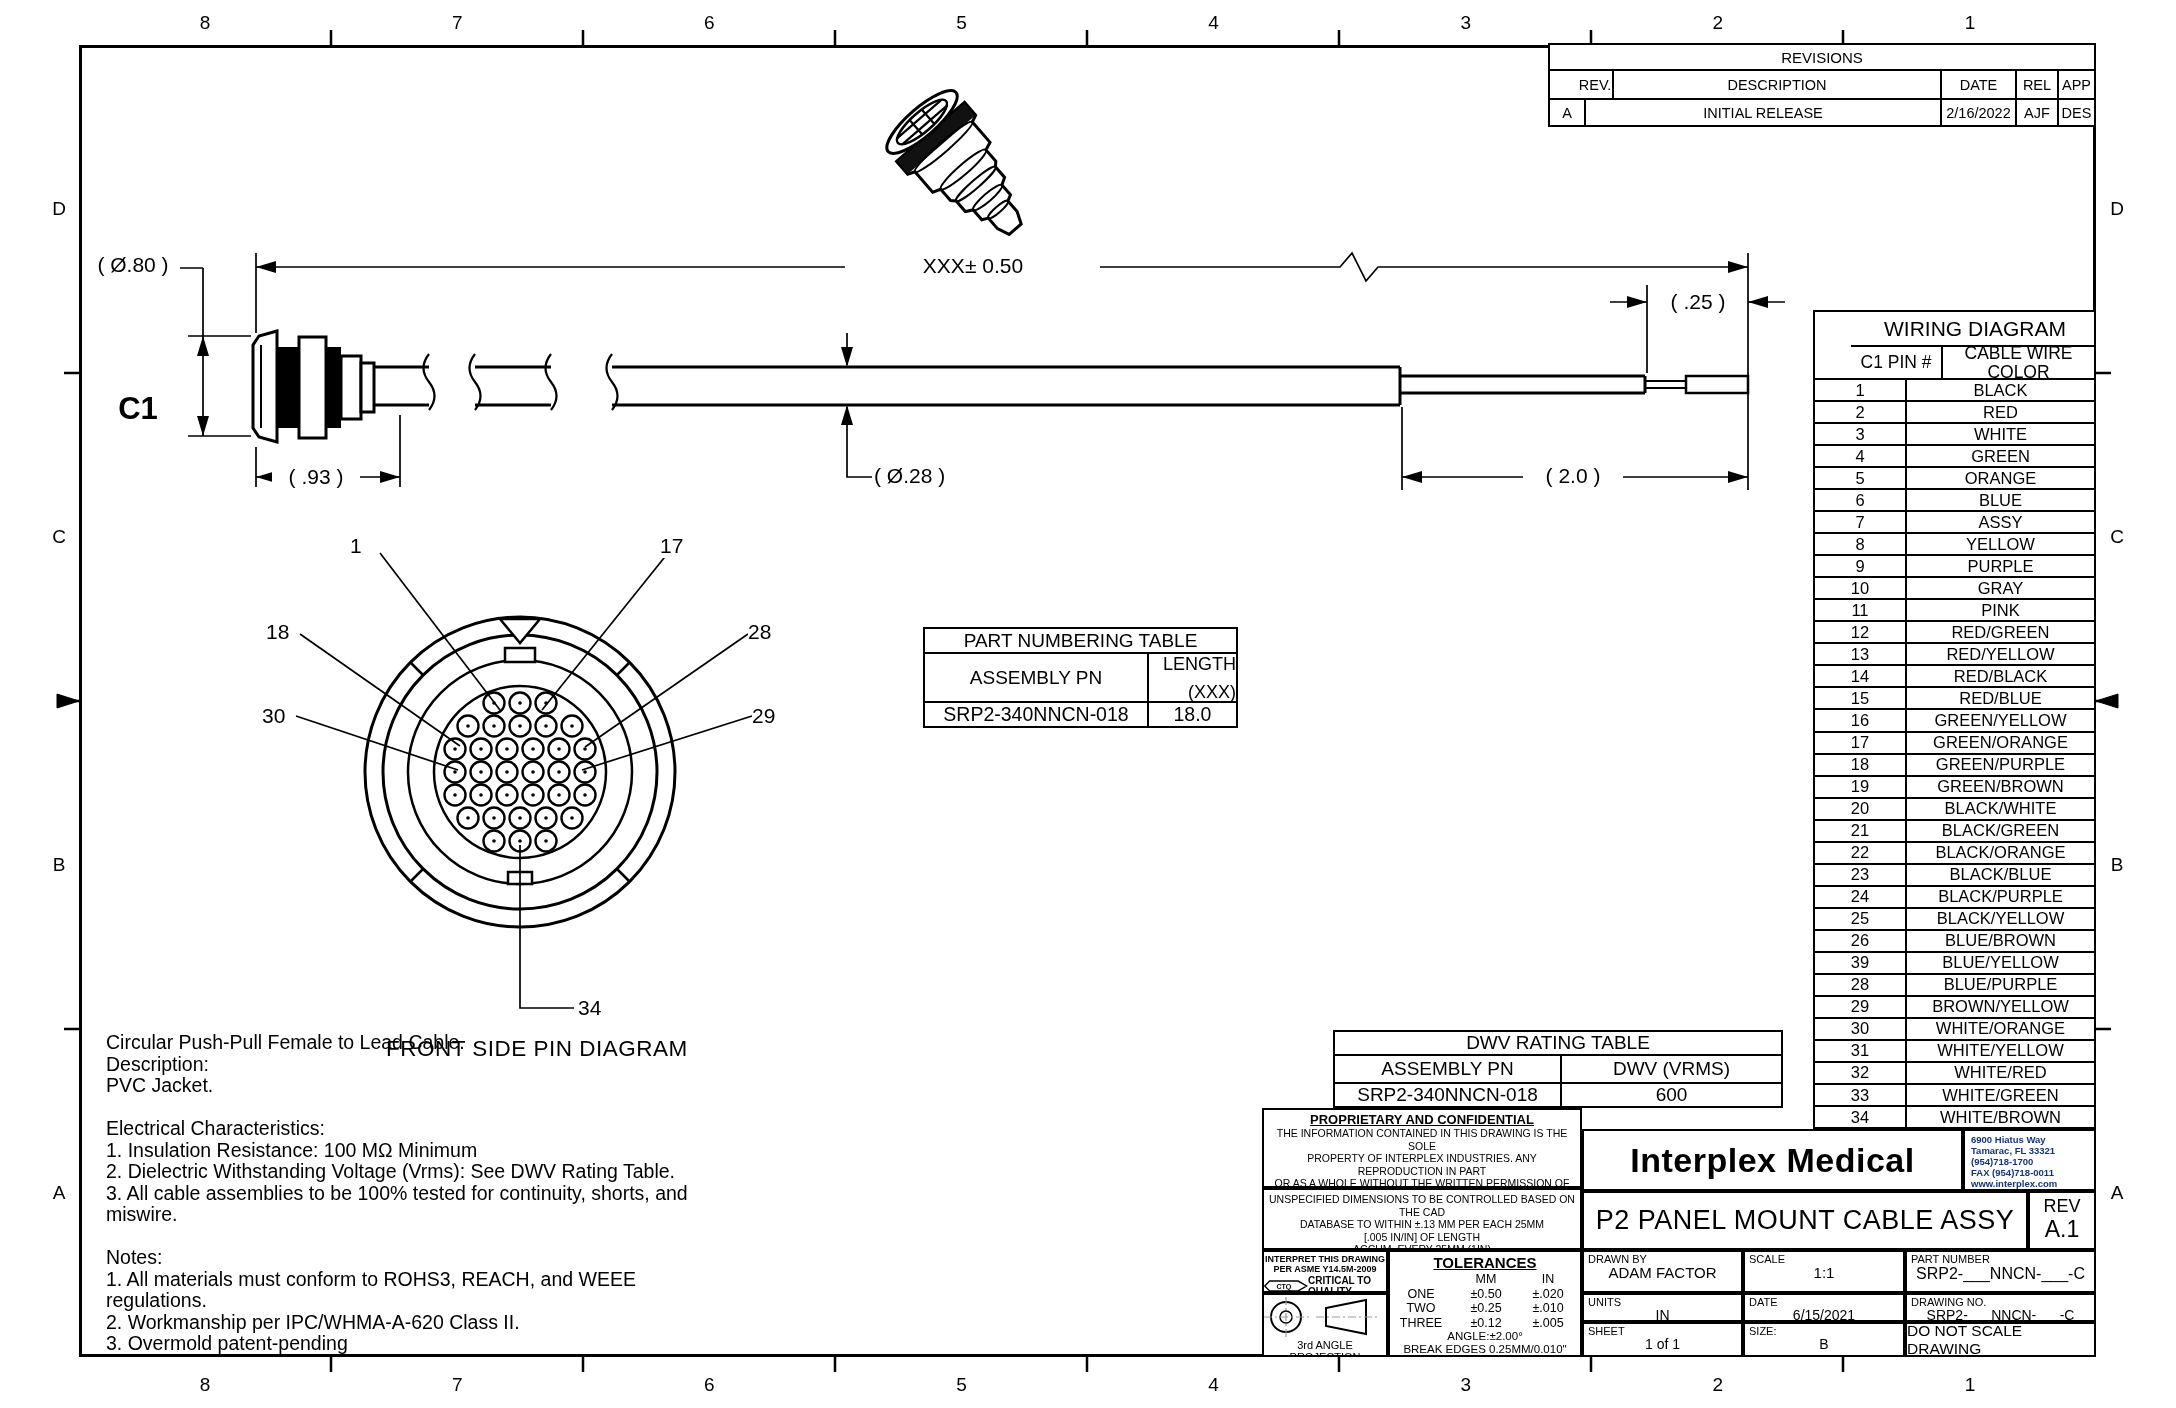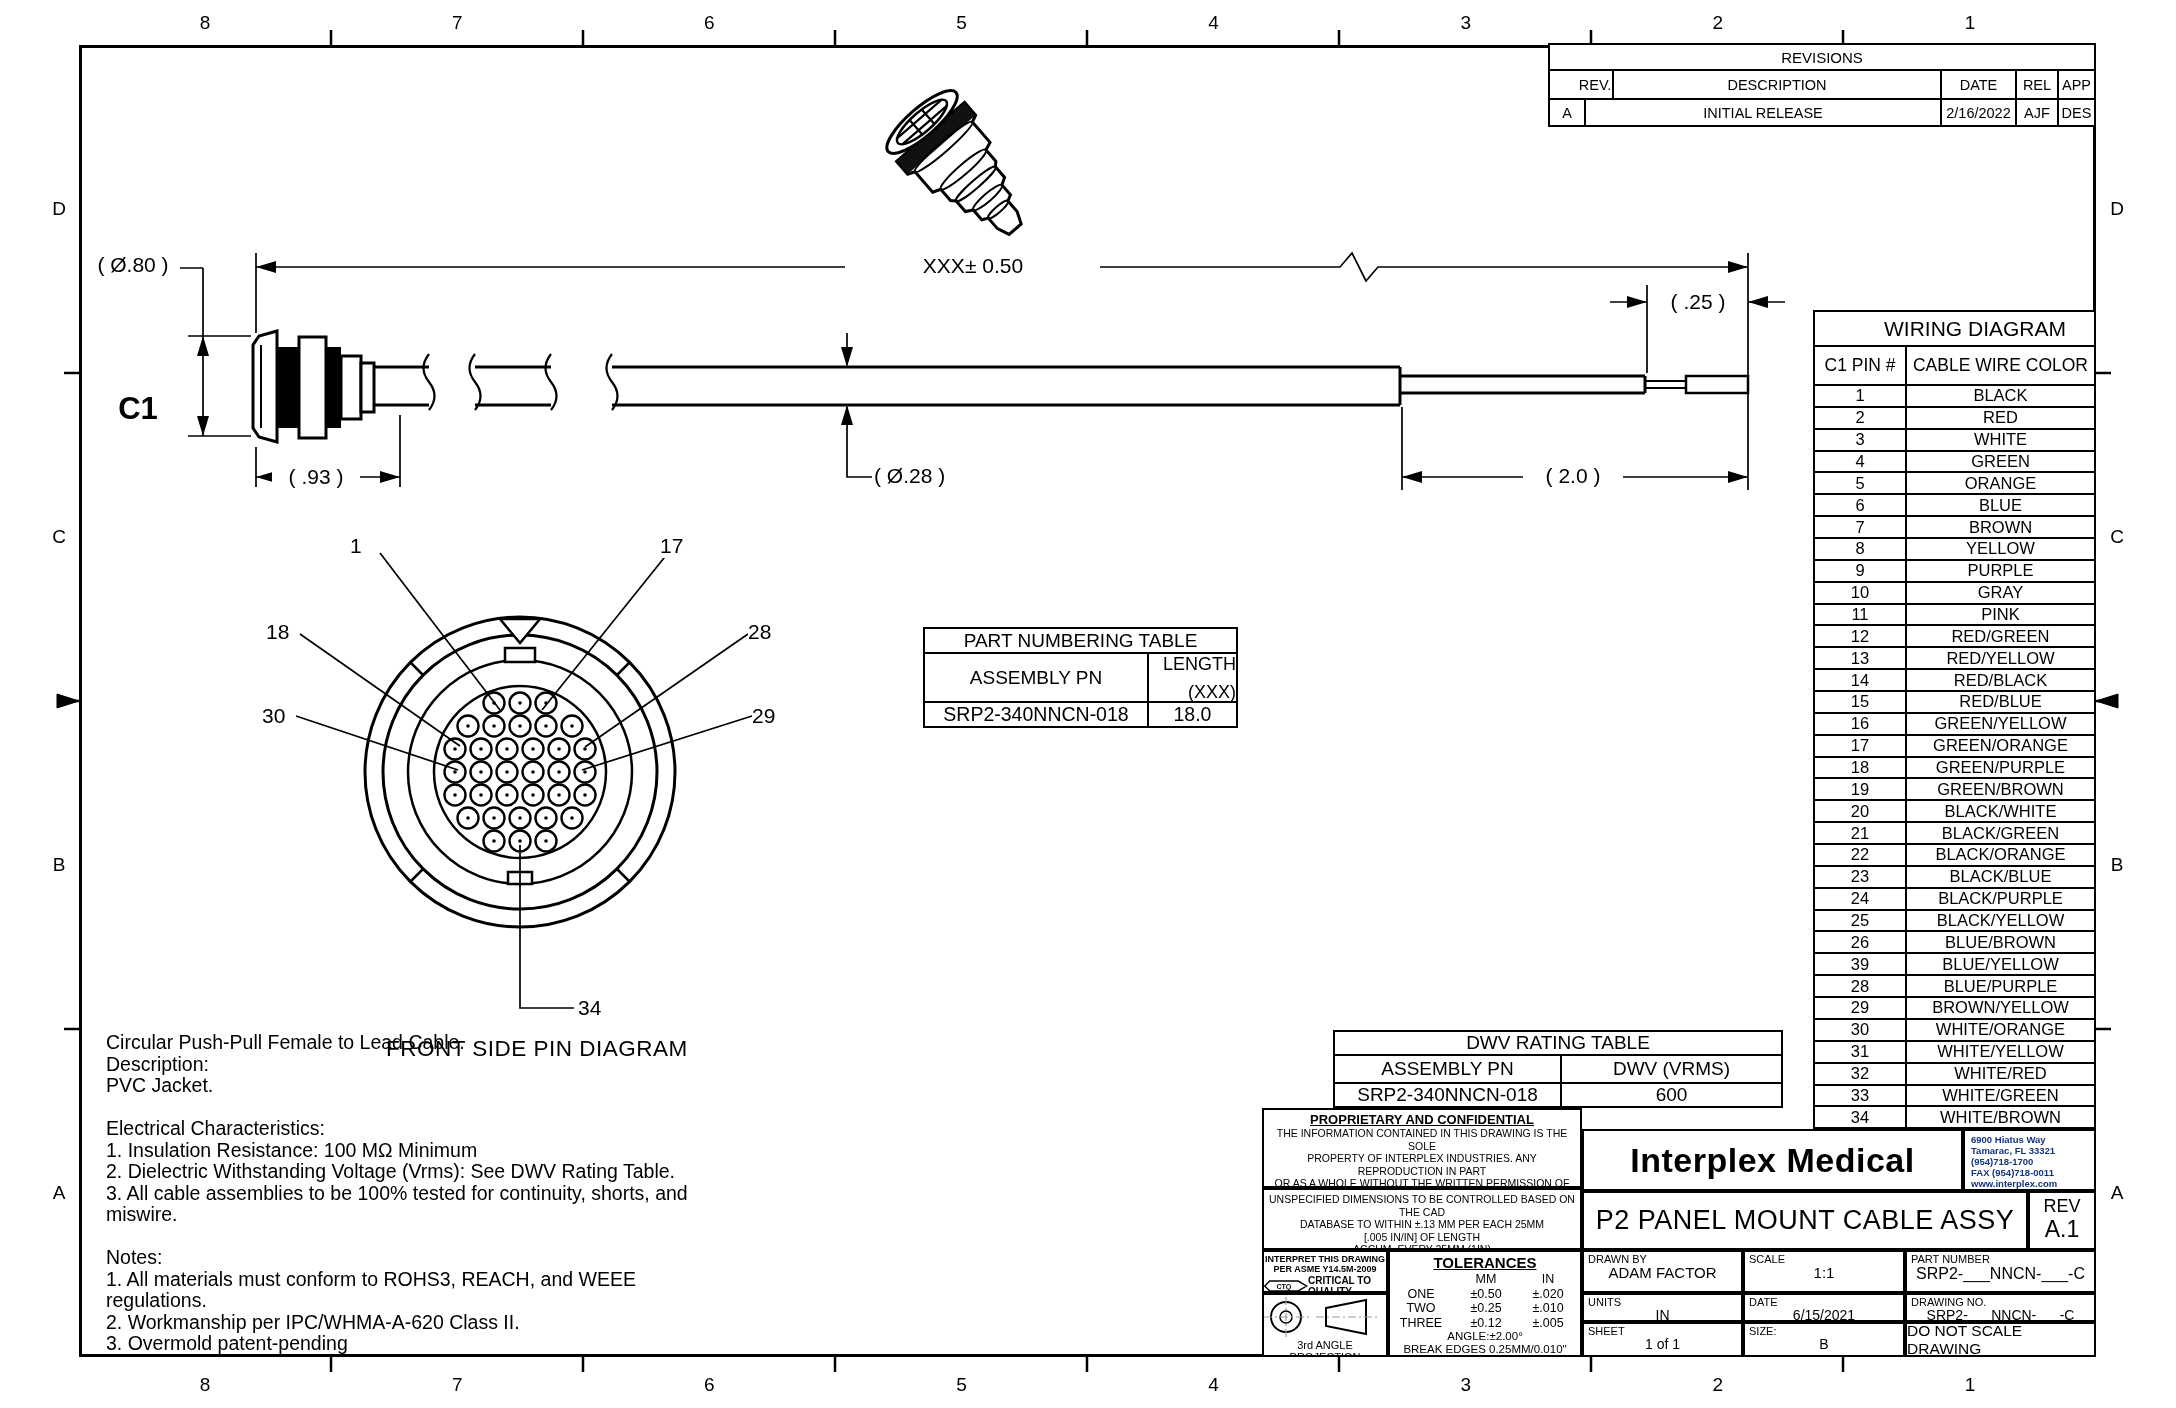--- a/index.html
+++ b/index.html
@@ -323,21 +323,21 @@
       <div class="tcell" style="width:34px;">A</div>
       <div class="tcell" style="flex:1;">INITIAL RELEASE</div>
       <div class="tcell" style="width:75px;">2/16/2022</div>
       <div class="tcell" style="width:42px;">AJF</div>
       <div class="tcell" style="width:37px;">DES</div>
     </div>
   </div>
 
   <div class="tbl" style="left:1813px;top:310px;width:283px;height:819px;">
     <div class="ttitle" style="height:33px;font-size:21px;padding-left:41px;">WIRING DIAGRAM</div>
-    <div class="trow" style="height:39px;font-size:17.5px;">
+    <div class="trow" style="height:33px;font-size:17.5px;margin-left:36px;">
       <div class="tcell" style="width:90px;">C1 PIN #</div>
       <div class="tcell" style="flex:1;text-align:center;line-height:19px;">CABLE WIRE COLOR</div>
     </div>
     <div class="wrows">
 
         <div class="wrow">
           <div class="wpin">1</div>
           <div class="wcolor">BLACK</div>
         </div>
 
@@ -361,21 +361,21 @@
           <div class="wcolor">ORANGE</div>
         </div>
 
         <div class="wrow">
           <div class="wpin">6</div>
           <div class="wcolor">BLUE</div>
         </div>
 
         <div class="wrow">
           <div class="wpin">7</div>
-          <div class="wcolor">BROWN</div>
+          <div class="wcolor">ASSY</div>
         </div>
 
         <div class="wrow">
           <div class="wpin">8</div>
           <div class="wcolor">YELLOW</div>
         </div>
 
         <div class="wrow">
           <div class="wpin">9</div>
           <div class="wcolor">PURPLE</div>

